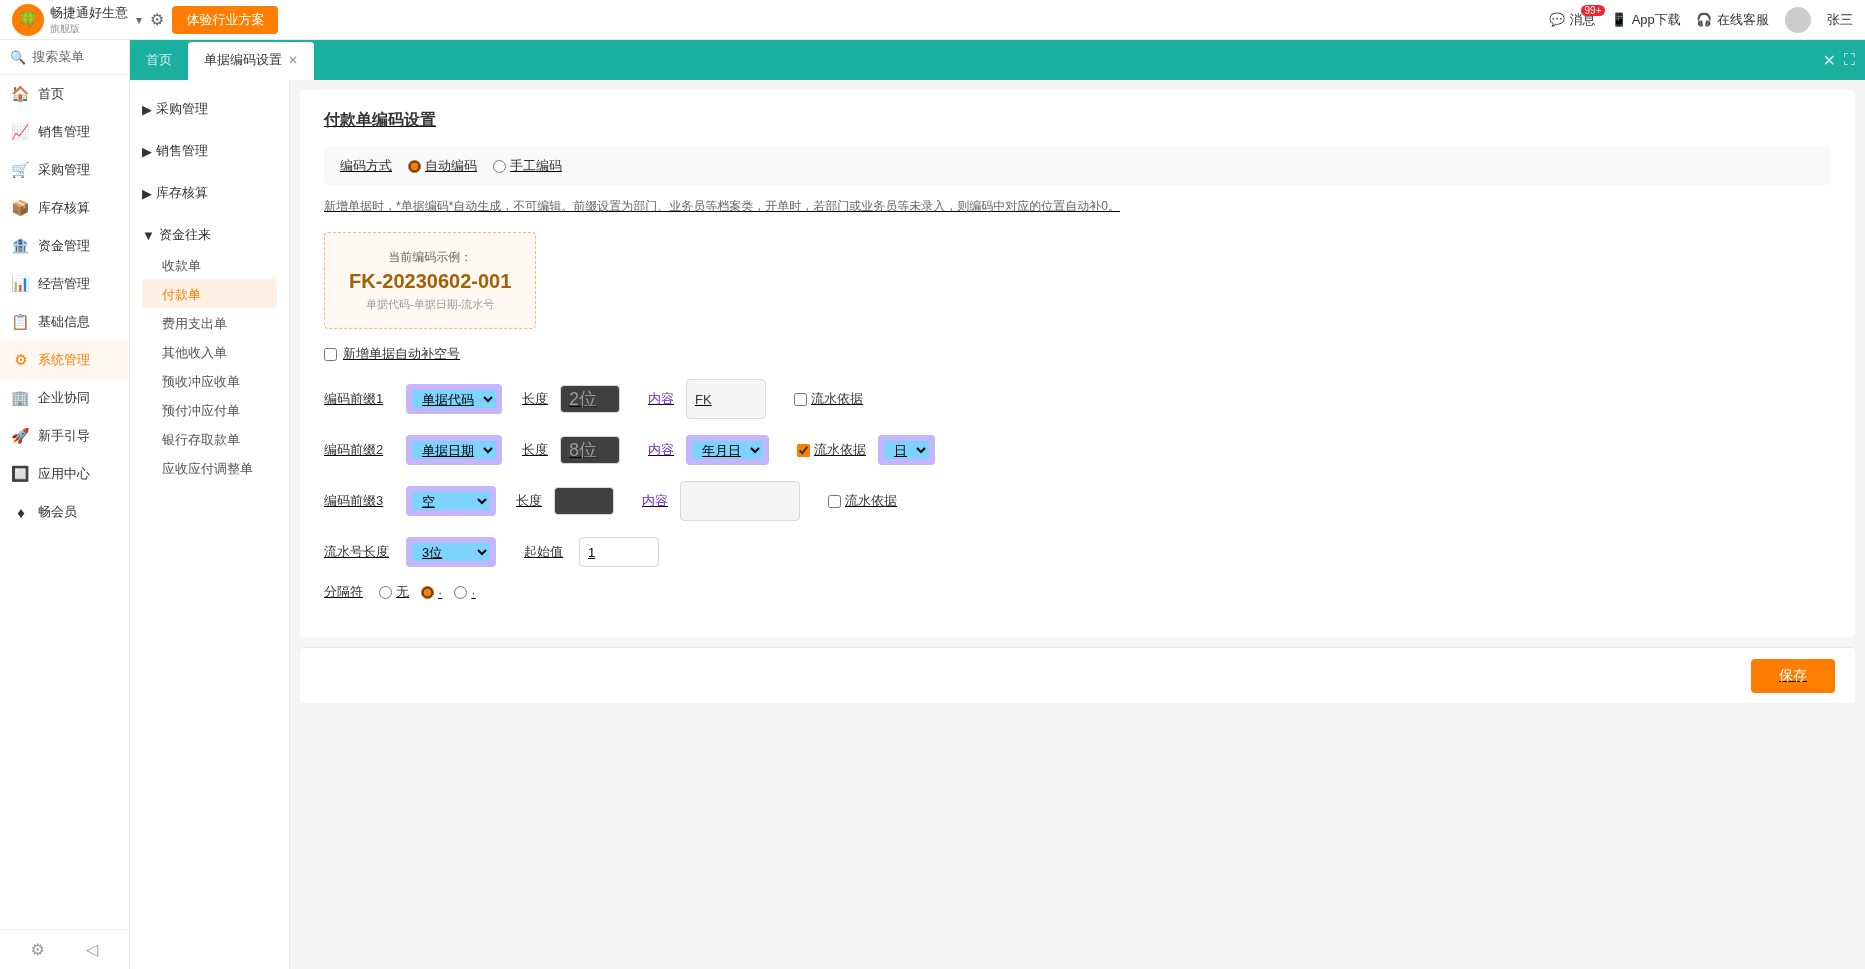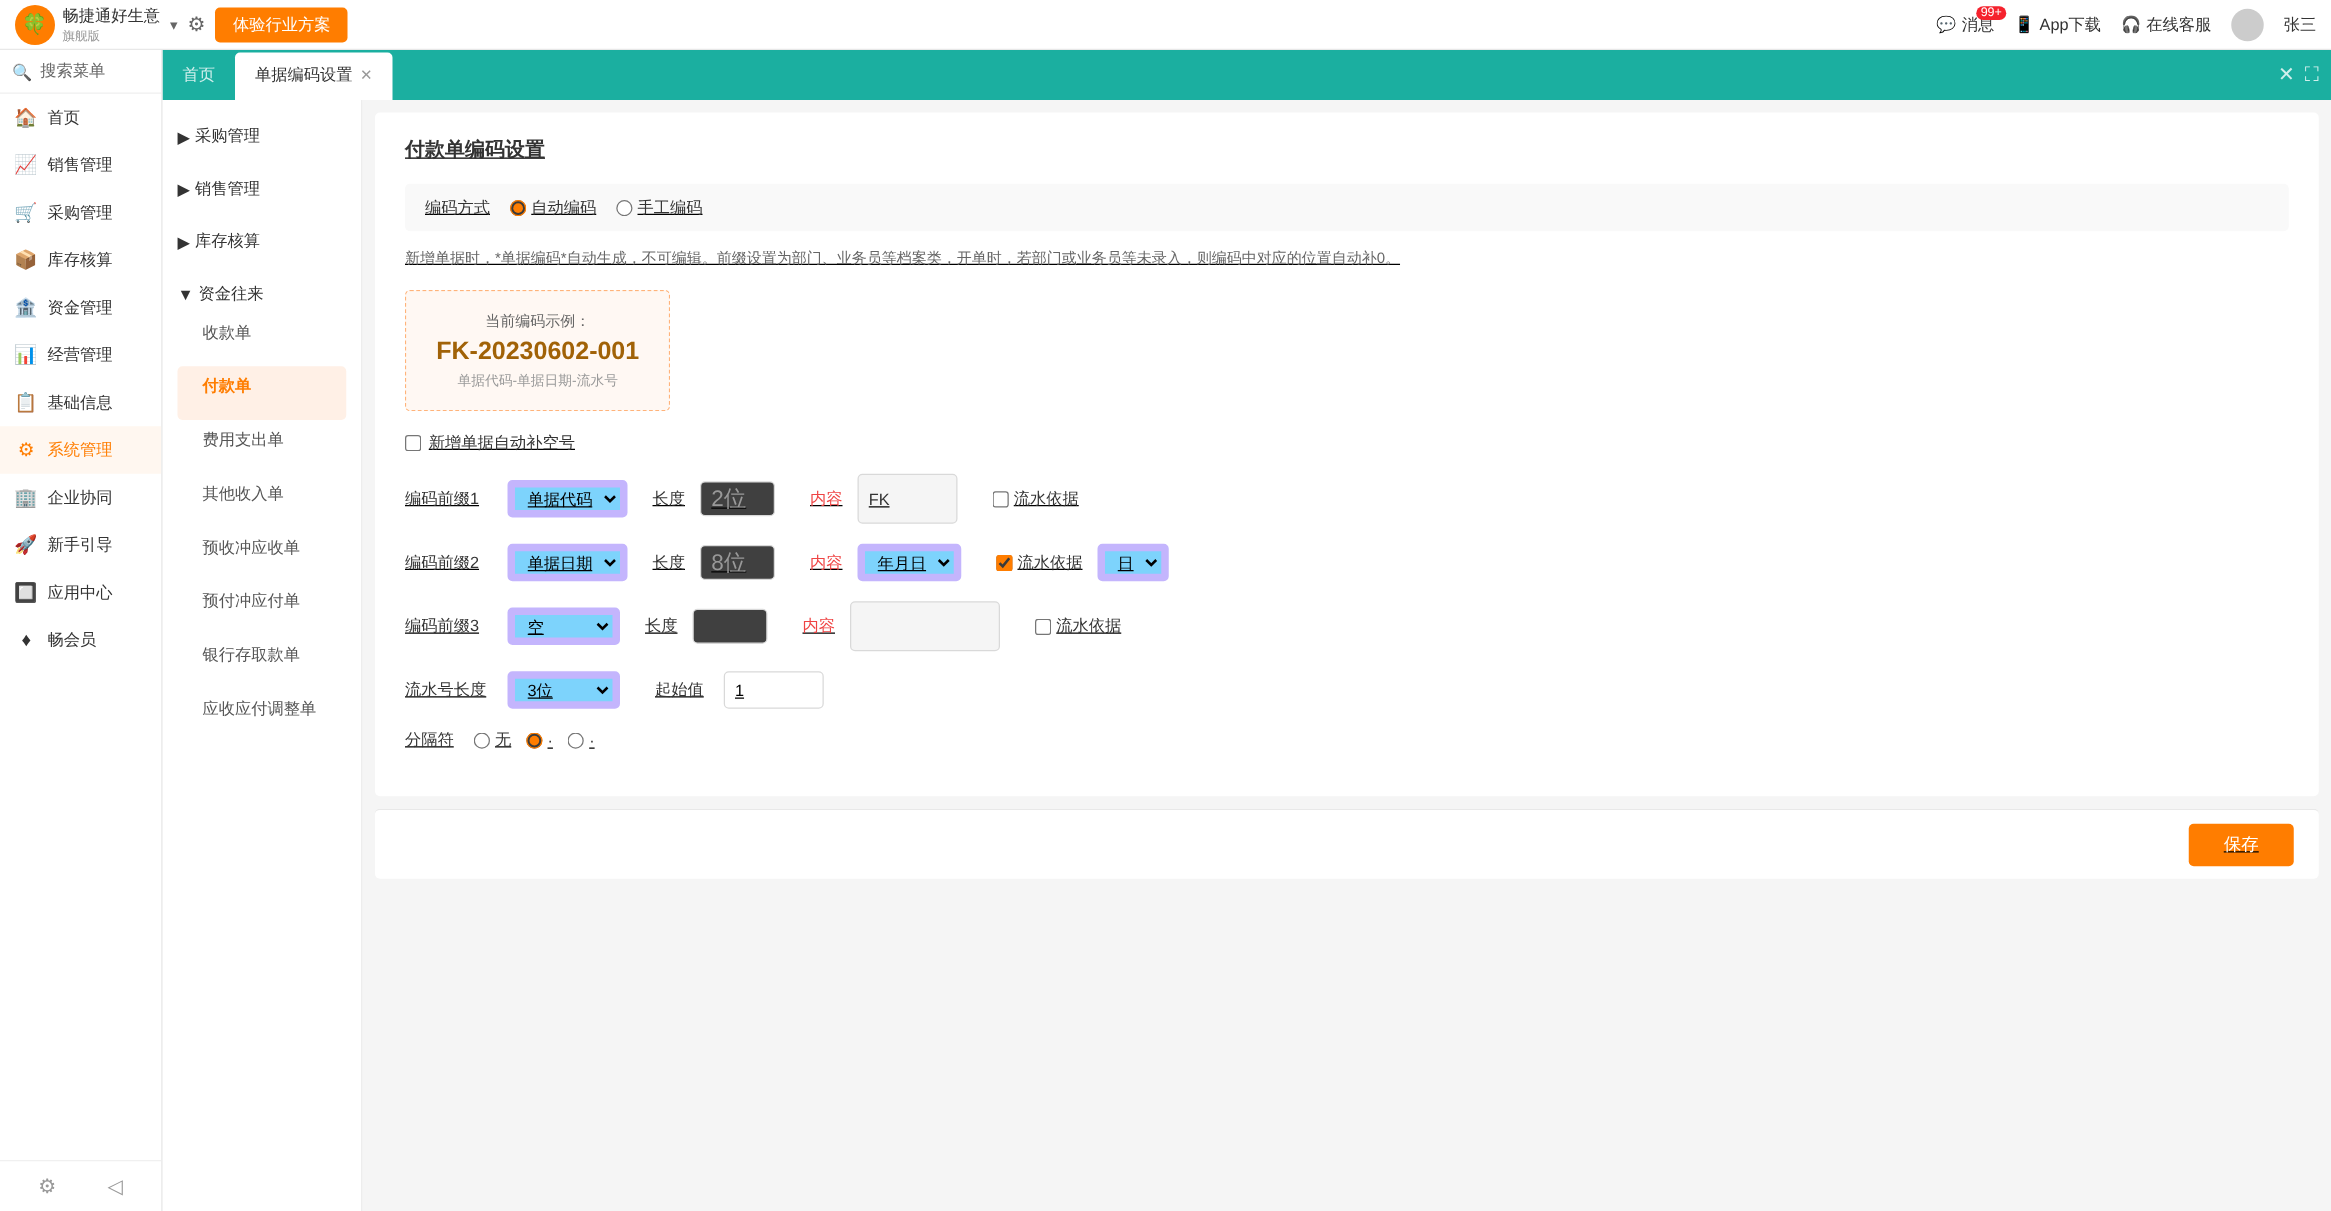--- a/index.html
+++ b/index.html
@@ -62,39 +62,39 @@
 
     
     .checkbox-row { display: flex; align-items: center; gap: 6px; margin-bottom: 16px; font-size: 13px; color: #333; }
     .checkbox-row input[type="checkbox"] { accent-color: #ff7d00; cursor: pointer; }
 
     
     .form-row { display: flex; align-items: center; gap: 12px; margin-bottom: 16px; flex-wrap: wrap; }
     .form-label { font-size: 13px; color: #333; width: 70px; flex-shrink: 0; }
     select.form-select-el { height: 30px; border: 6px solid #c4b5fd; border-radius: 4px; padding: 0 6px; font-size: 13px; background: #7dd3fc; cursor: pointer; min-width: 90px; }
     .form-length-label { font-size: 13px; color: #333; margin-left: 8px; }
-    .form-content-label { font-size: 13px; color: #ef4444; margin-left: 16px; }
+    .form-content-label { font-size: 13px; color: #6d28d9; margin-left: 16px; }
     .form-check-label { display: flex; align-items: center; gap: 4px; font-size: 13px; color: #333; margin-left: 16px; cursor: pointer; }
     .form-check-label input[type="checkbox"] { accent-color: #ff7d00; cursor: pointer; }
 
     .length-display { height: 28px; border: 1px solid #d9d9d9; border-radius: 4px; padding: 0 8px; font-size: 18px; background: #404040; display: flex; align-items: center; min-width: 60px; color: #999; }
     .content-display { height: 40px; border: 1px solid #d9d9d9; border-radius: 4px; padding: 0 8px; font-size: 13px; background: #f5f5f5; display: flex; align-items: center; min-width: 80px; color: #333; }
 
     
     .divider-section { margin-bottom: 16px; display: flex; align-items: center; gap: 16px; font-size: 13px; color: #333; }
     .divider-radio-group { display: flex; align-items: center; gap: 12px; }
     .btn-save { background: #ff7d00; color: #fff; border: none; border-radius: 4px; padding: 8px 28px; font-size: 14px; cursor: pointer; }
 
     
     .sub-layout { display: flex; flex: 1; overflow: hidden; }
     .sub-sidebar { width: 160px; background: #fff; border-right: 1px solid #e8e8e8; overflow-y: auto; padding: 8px 0; flex-shrink: 0; }
     .sub-sidebar-group { padding: 6px 12px; }
     .sub-sidebar-group-title { font-size: 13px; color: #333; display: flex; align-items: center; gap: 4px; cursor: pointer; padding: 6px 0; }
-    .sub-sidebar-item { font-size: 13px; color: #555; padding: 7px 8px 18px 20px; cursor: pointer; border-radius: 4px; }
-    .sub-sidebar-item.active { background: #fff0e6; color: #ff7d00; font-weight: 700; }
+    .sub-sidebar-item { font-size: 13px; color: #555; padding: 7px 8px 4px 20px; cursor: pointer; border-radius: 4px; }
+    .sub-sidebar-item.active { background: #fff0e6; color: #ff7d00; font-weight: 400; }
 
     .page-body { flex: 1; overflow-y: auto; background: #f5f5f5; padding: 10px; text-decoration: underline; }
     .page-card { background: #fff; border-radius: 4px; padding: 20px 24px; }
   </style>
 </head>
 <body>
 
 <div class="topbar">
   <div class="topbar-left">
     <div class="topbar-logo">

